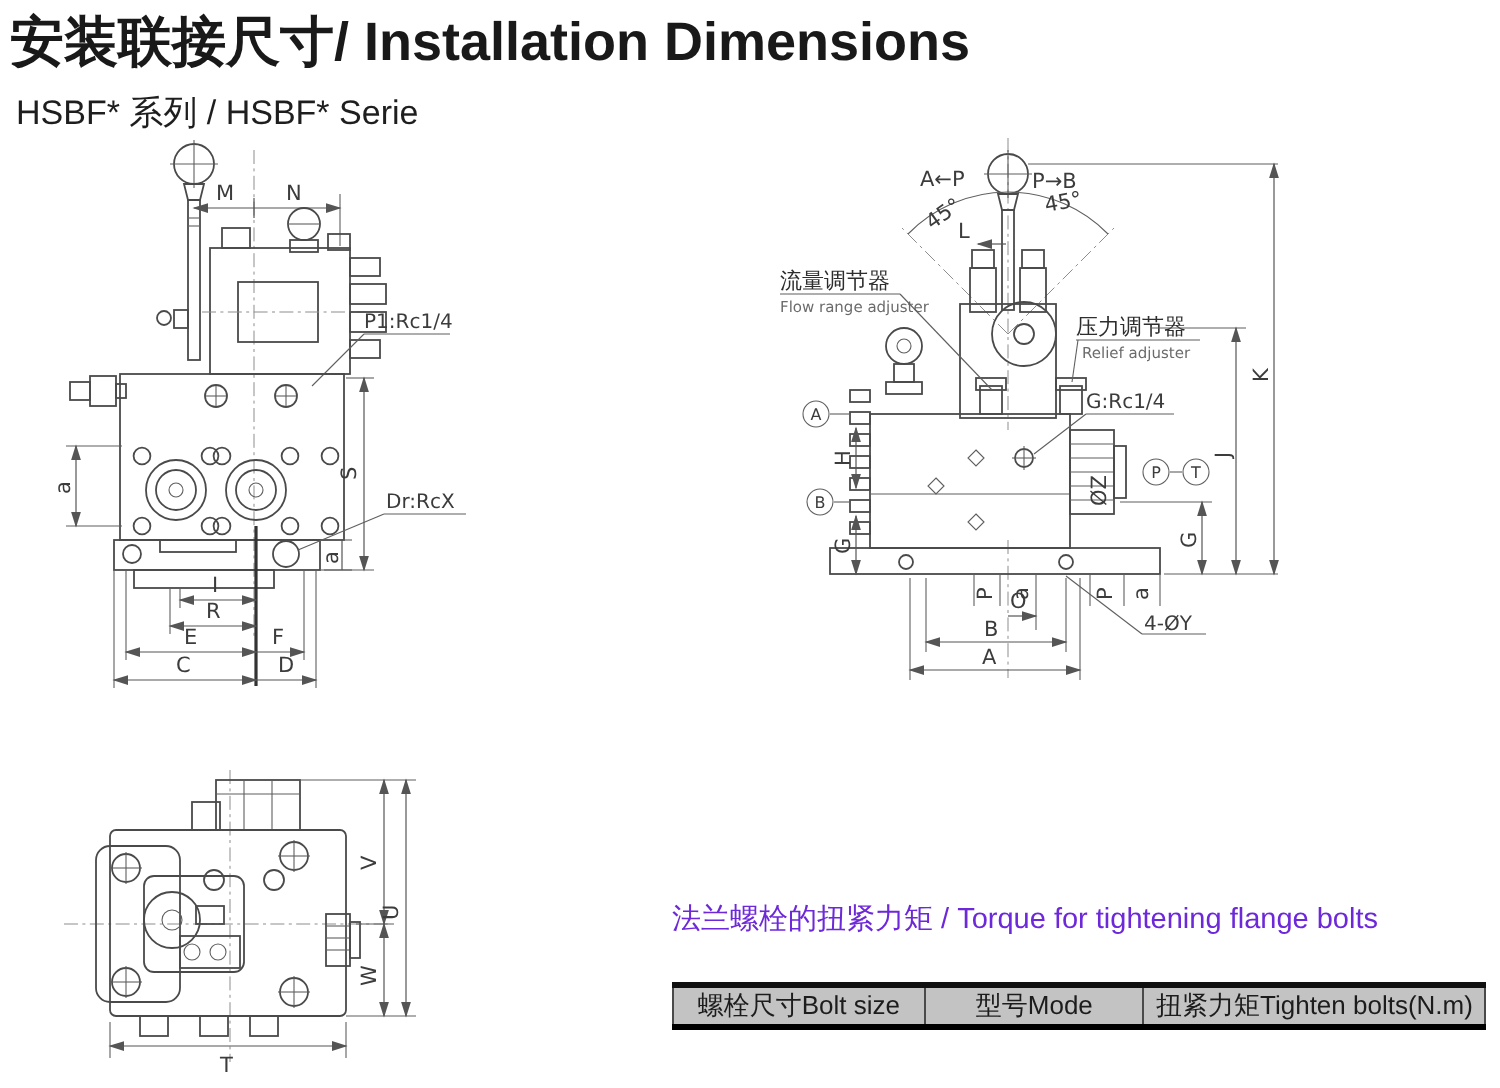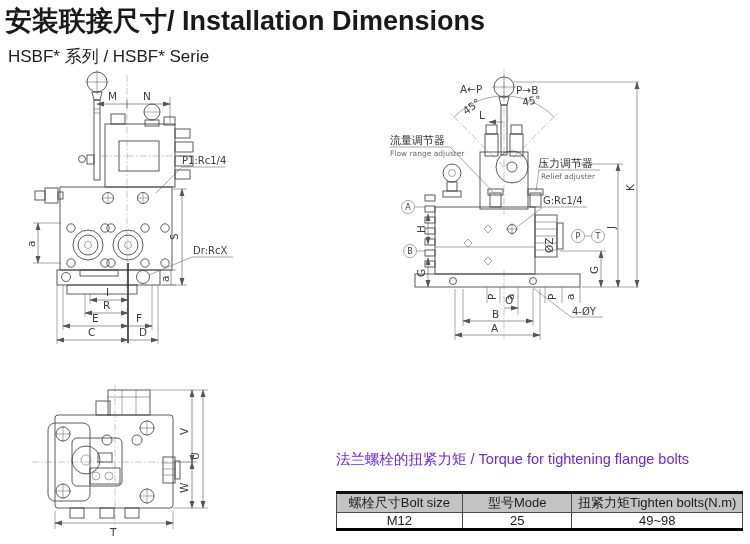--- a/index.html
+++ b/index.html
@@ -432,20 +432,15 @@
         <col class="c3">
       </colgroup>
     <thead>
       <tr>
         <th>螺栓尺寸Bolt size</th>
         <th>型号Mode</th>
         <th>扭紧力矩Tighten bolts(N.m)</th>
       </tr>
     </thead>
     <tbody>
-      <tr class="r1">
-        <td>M12</td>
-        <td>25</td>
-        <td>49~98</td>
-      </tr>
     </tbody>
   </table>
 </div>
 
 </body></html>

